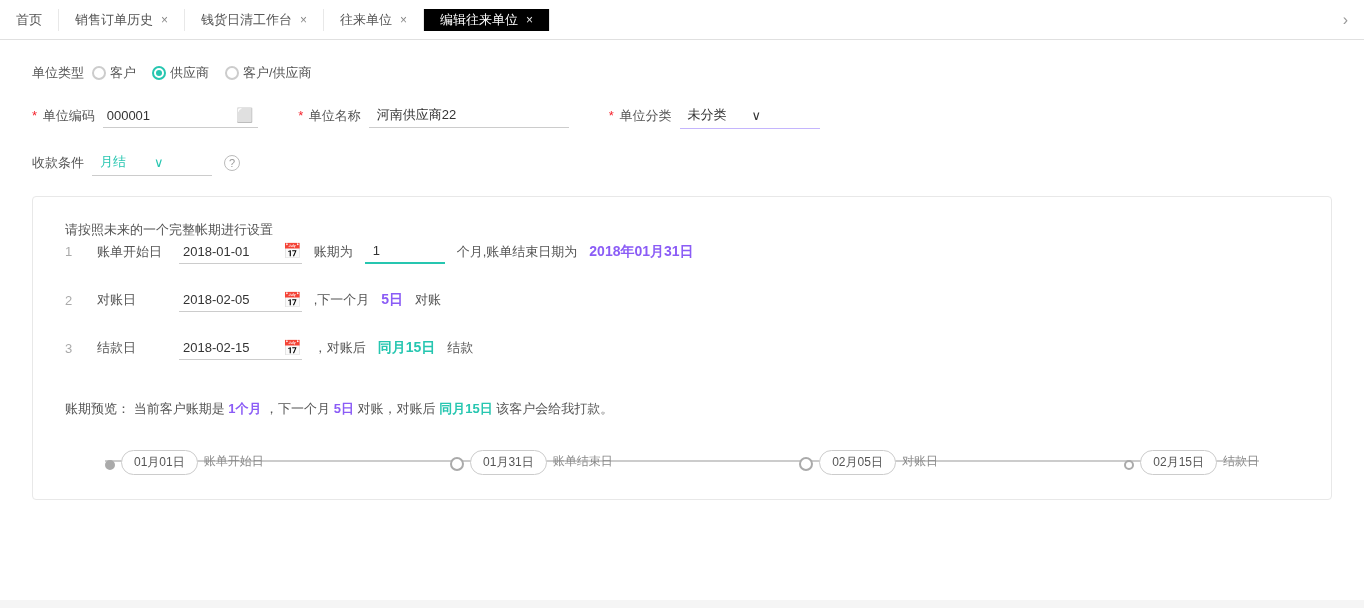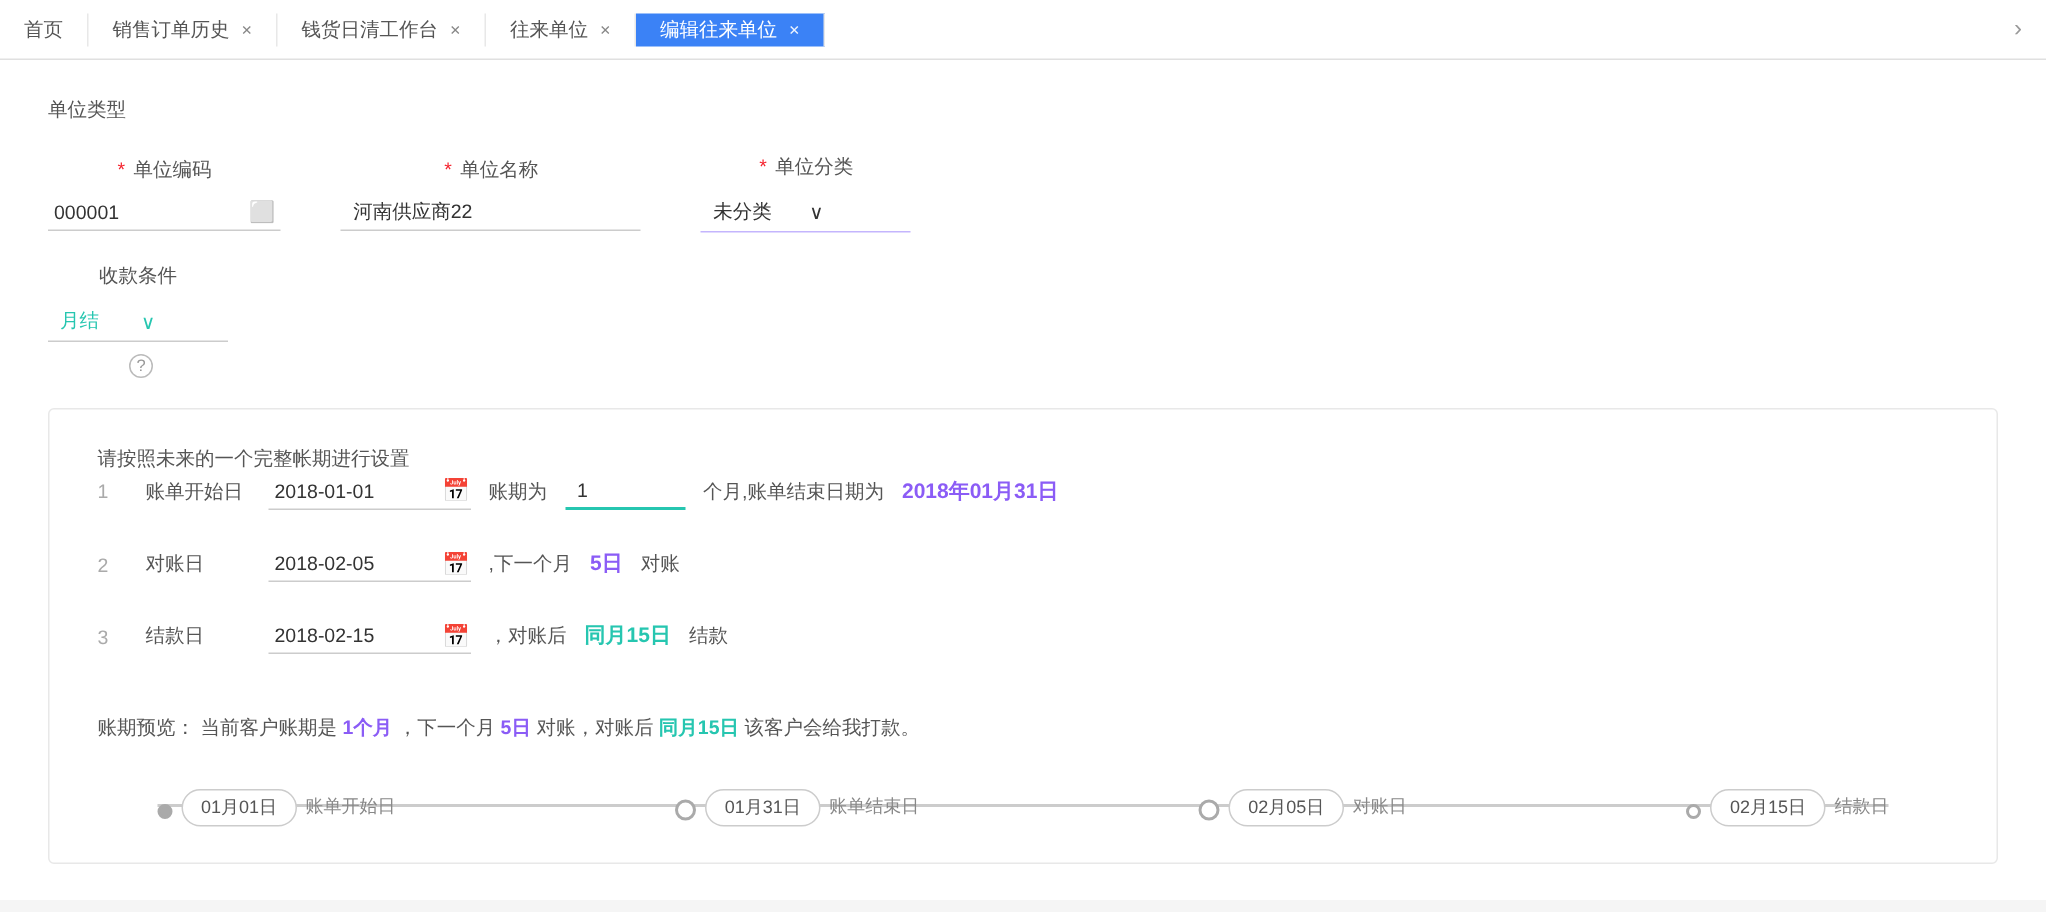--- a/index.html
+++ b/index.html
@@ -20,21 +20,21 @@
       padding: 0 16px;
       height: 22px;
       font-size: 13px;
       color: #555;
       cursor: pointer;
       border-right: 1px solid #e8e8e8;
       white-space: nowrap;
     }
     .tab:first-child { padding-left: 8px; }
     .tab.active {
-      background: #3b82f6;
+      background: #000000;
       color: #fff;
       text-align: center;
     }
     .tab .close-btn {
       margin-left: 8px;
       font-size: 12px;
       color: inherit;
       opacity: 0.7;
       cursor: pointer;
     }
@@ -60,21 +60,20 @@
       align-items: center;
       margin-bottom: 20px;
       flex-wrap: wrap;
       gap: 16px;
     }
 
     .form-group {
       display: flex;
       align-items: center;
       gap: 8px;
-      flex-direction: column;
     }
 
     .form-group label {
       font-size: 13px;
       color: #555;
       white-space: nowrap;
     }
 
     .required-star {
       color: #f5222d;
@@ -220,21 +219,21 @@
       font-size: 13px;
       color: #555;
       width: 70px;
       flex-shrink: 0;
     }
 
     .date-input-group {
       display: flex;
       align-items: center;
       border-bottom: 1px solid #ccc;
-      gap: 16px;
+      gap: 4px;
     }
     .date-input-group input {
       border: none;
       outline: none;
       font-size: 13px;
       color: #333;
       width: 100px;
       padding: 4px;
       background: transparent;
     }
@@ -350,20 +349,34 @@
     <span class="close-btn">×</span>
   </div>
   <div class="tab-more">›</div>
 </div>
 
 <div class="main-content">
 
   <div class="form-row">
     <div class="form-group">
       <label>单位类型</label>
+      <div class="radio-group">
+        <div class="radio-item">
+          <div class="radio-circle"></div>
+          <span>客户</span>
+        </div>
+        <div class="radio-item">
+          <div class="radio-circle checked"></div>
+          <span>供应商</span>
+        </div>
+        <div class="radio-item">
+          <div class="radio-circle"></div>
+          <span>客户/供应商</span>
+        </div>
+      </div>
     </div>
   </div>
 
   <div class="form-row" style="gap:40px;">
     <div class="form-group">
       <label>
         <span class="required-star">*</span>
         <span>单位编码</span>
       </label>
       <div class="input-with-icon">

